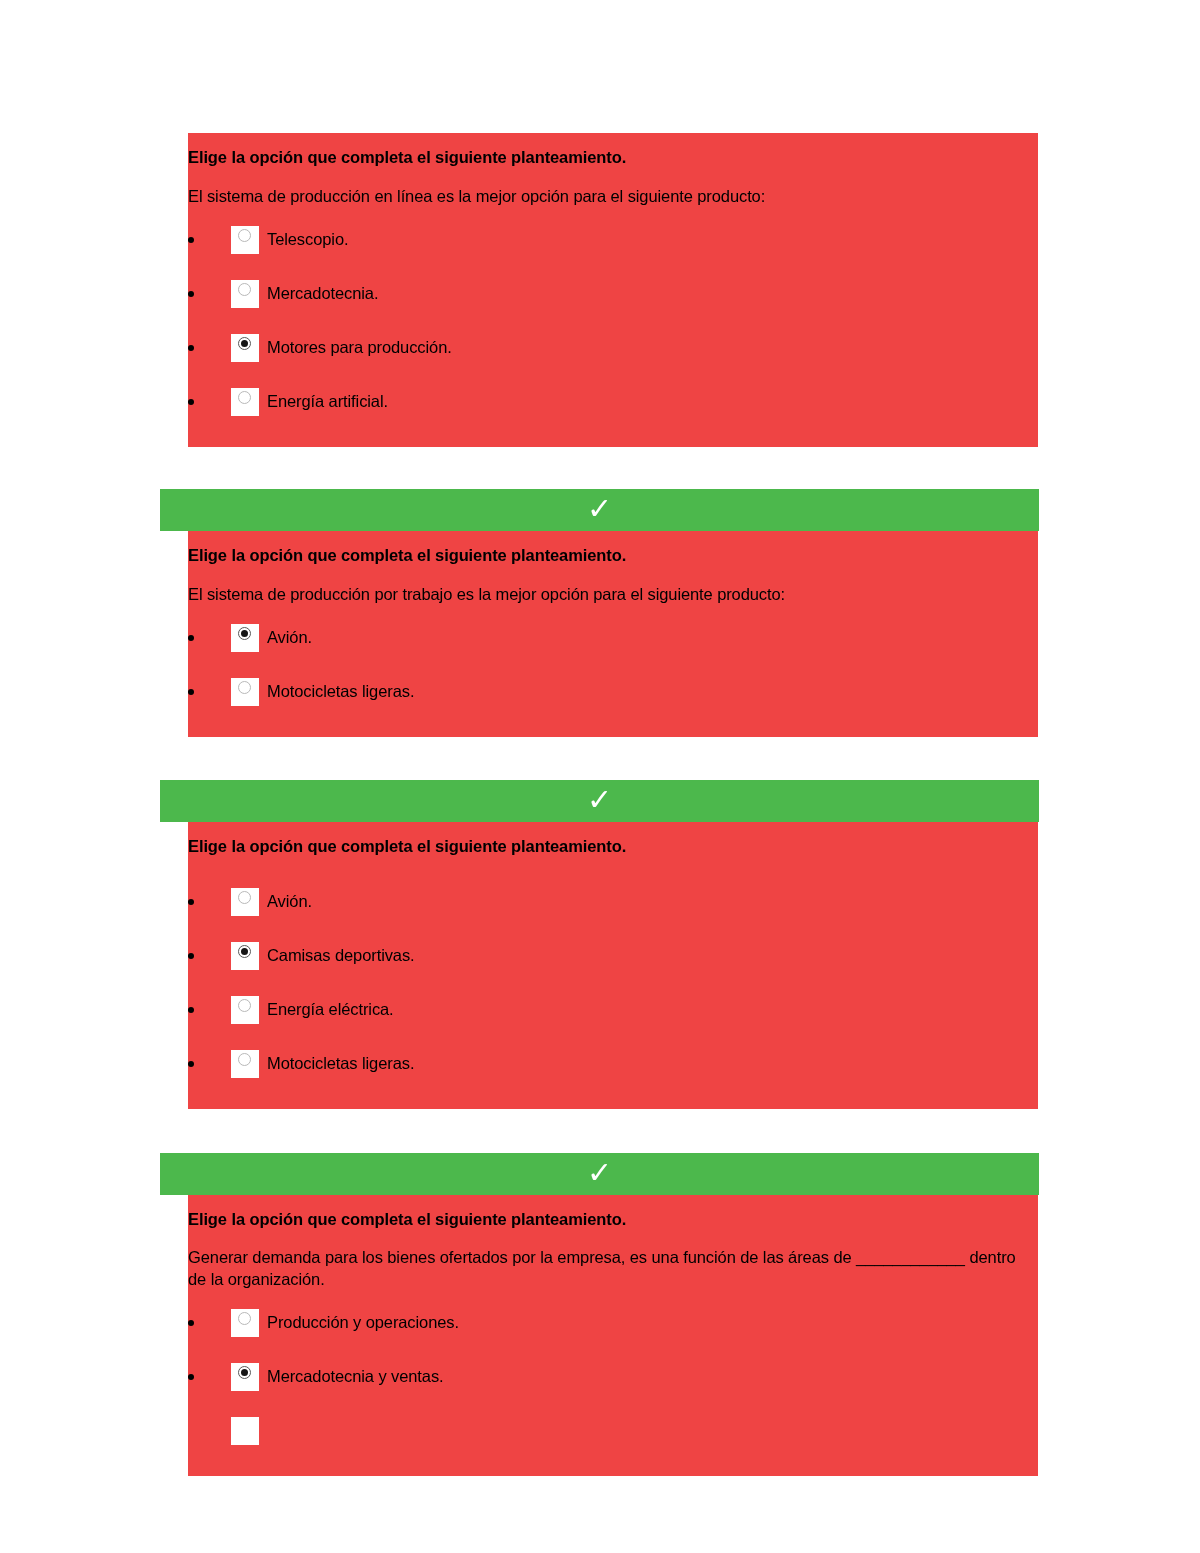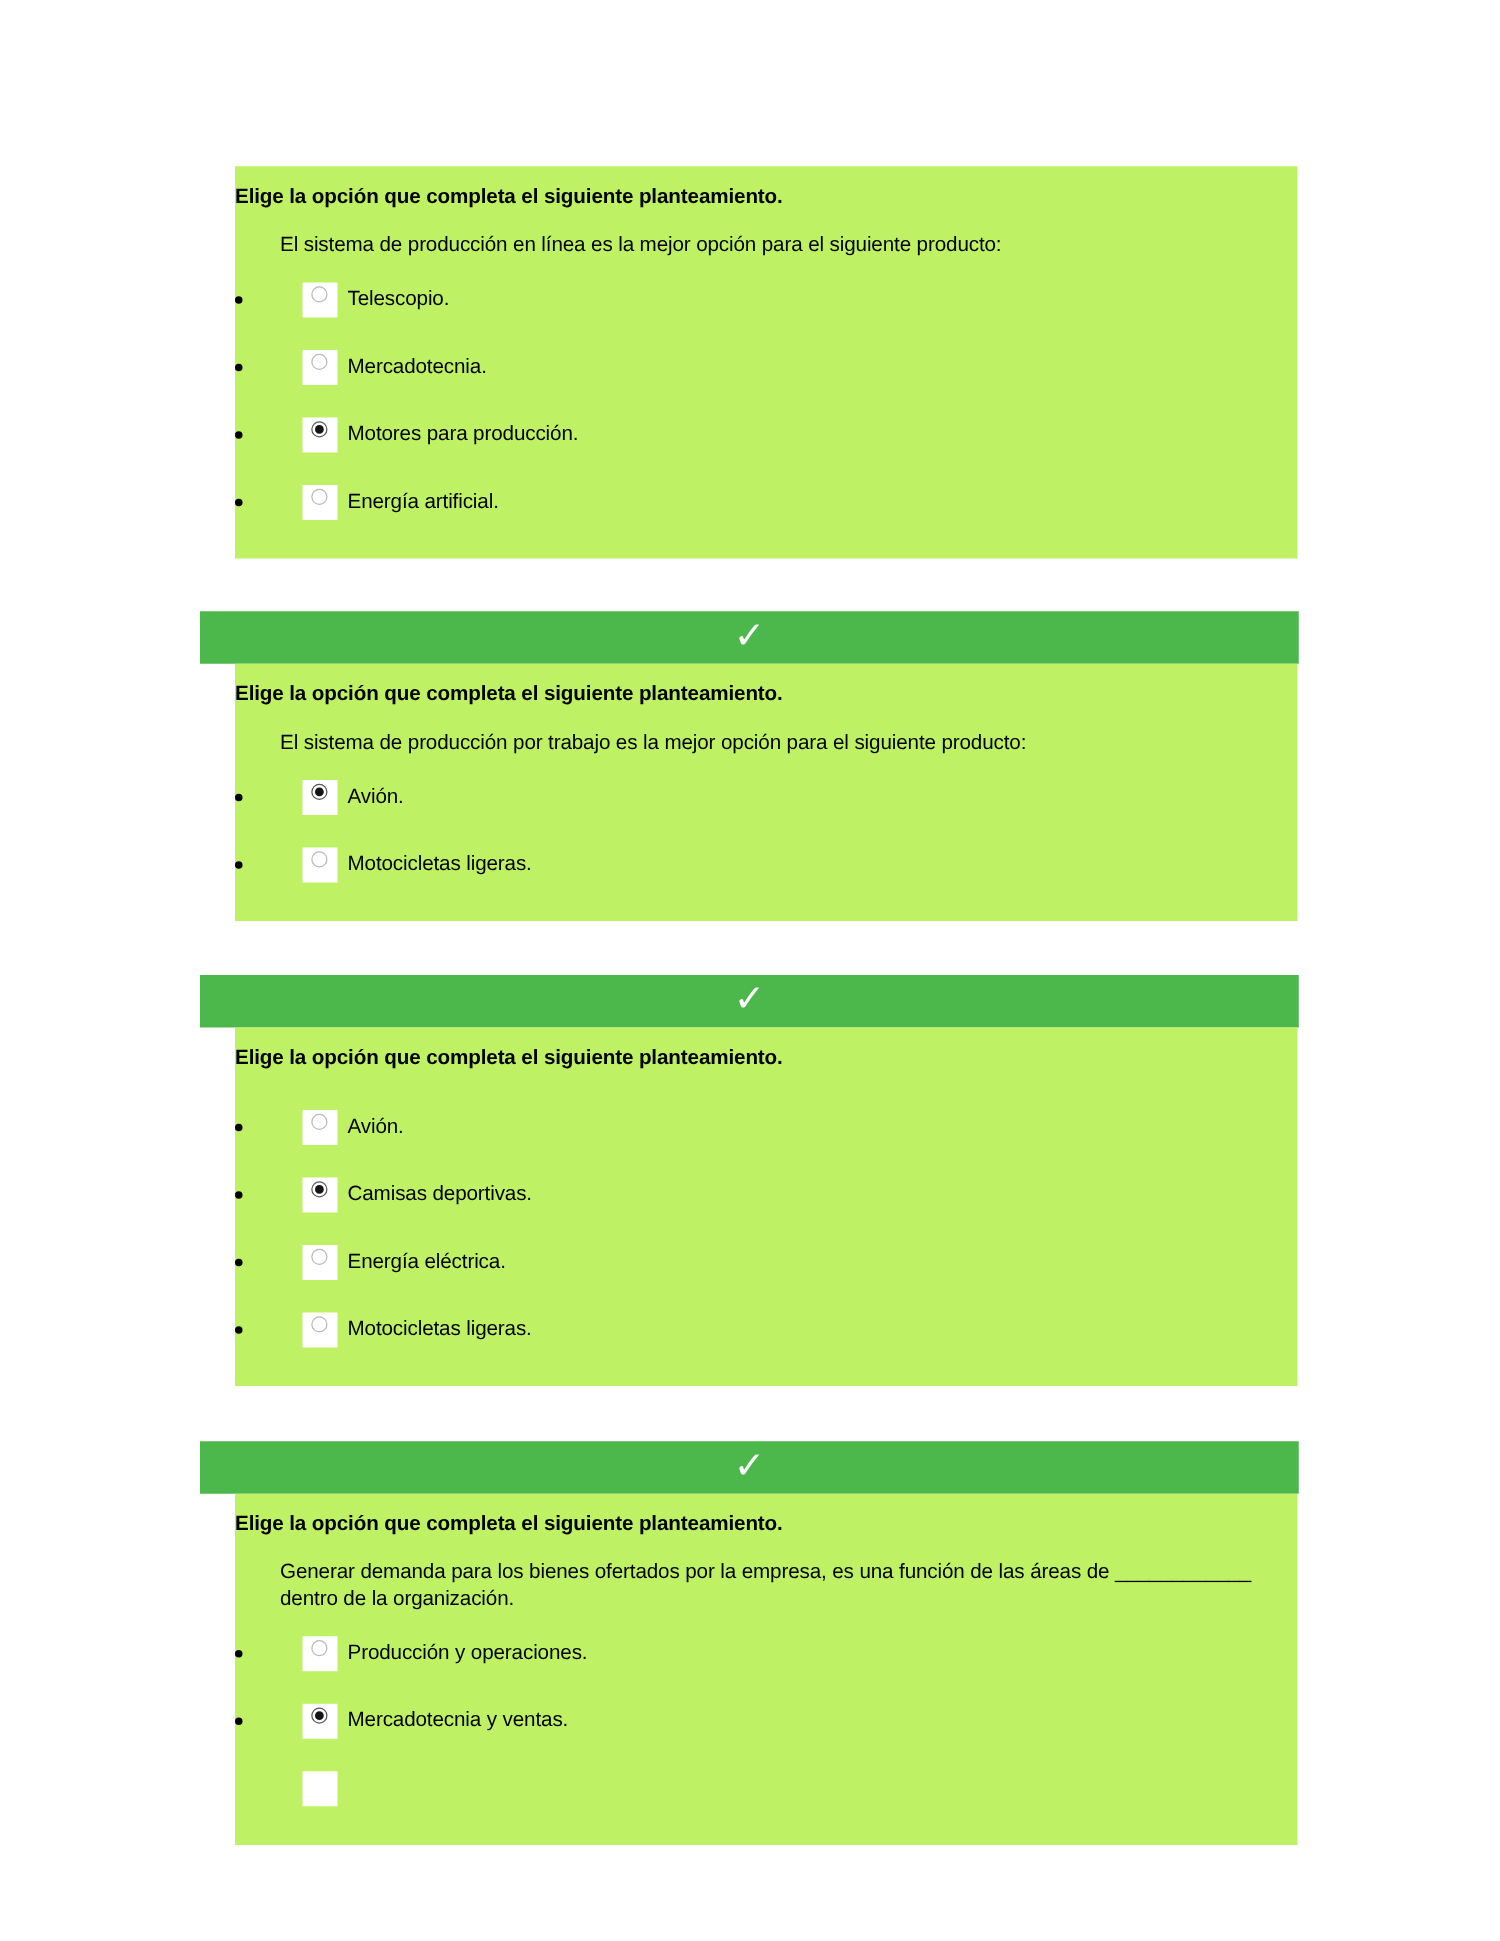--- a/index.html
+++ b/index.html
@@ -36,55 +36,54 @@
     font-size: 30px;
     line-height: 1;
     font-family: "DejaVu Sans", sans-serif;
     font-weight: 400;
     transform: translateY(-1px);
   }
 
   
   .question-panel {
     margin: 0 162px 0 188px;
-    background: #bef264;
+    background: #ef4444;
     padding: 14px 0 18px 0;
   }
   .q-inner {
     padding: 0 18px 0 0;
   }
 
   .q-heading {
     font-size: 16.5px;
     font-weight: bold;
     line-height: 1.25;
     margin: 0 0 18px 0;
     letter-spacing: -0.1px;
   }
   .q-stem {
     font-size: 16.5px;
     font-weight: normal;
     line-height: 1.3;
     margin: 0 0 6px 0;
     letter-spacing: -0.1px;
     max-width: 845px;
-    padding-left: 36px;
   }
 
   .option-list {
     list-style: none;
     margin: 0;
     padding: 0;
   }
   .option-item {
     position: relative;
     display: flex;
     align-items: center;
     height: 54px;
-    padding-left: 28px;
+    padding-left: 17px;
   }
 
   .bullet {
     position: absolute;
     left: 0;
     top: 50%;
     width: 6px;
     height: 6px;
     margin-top: -3px;
     border-radius: 50%;

